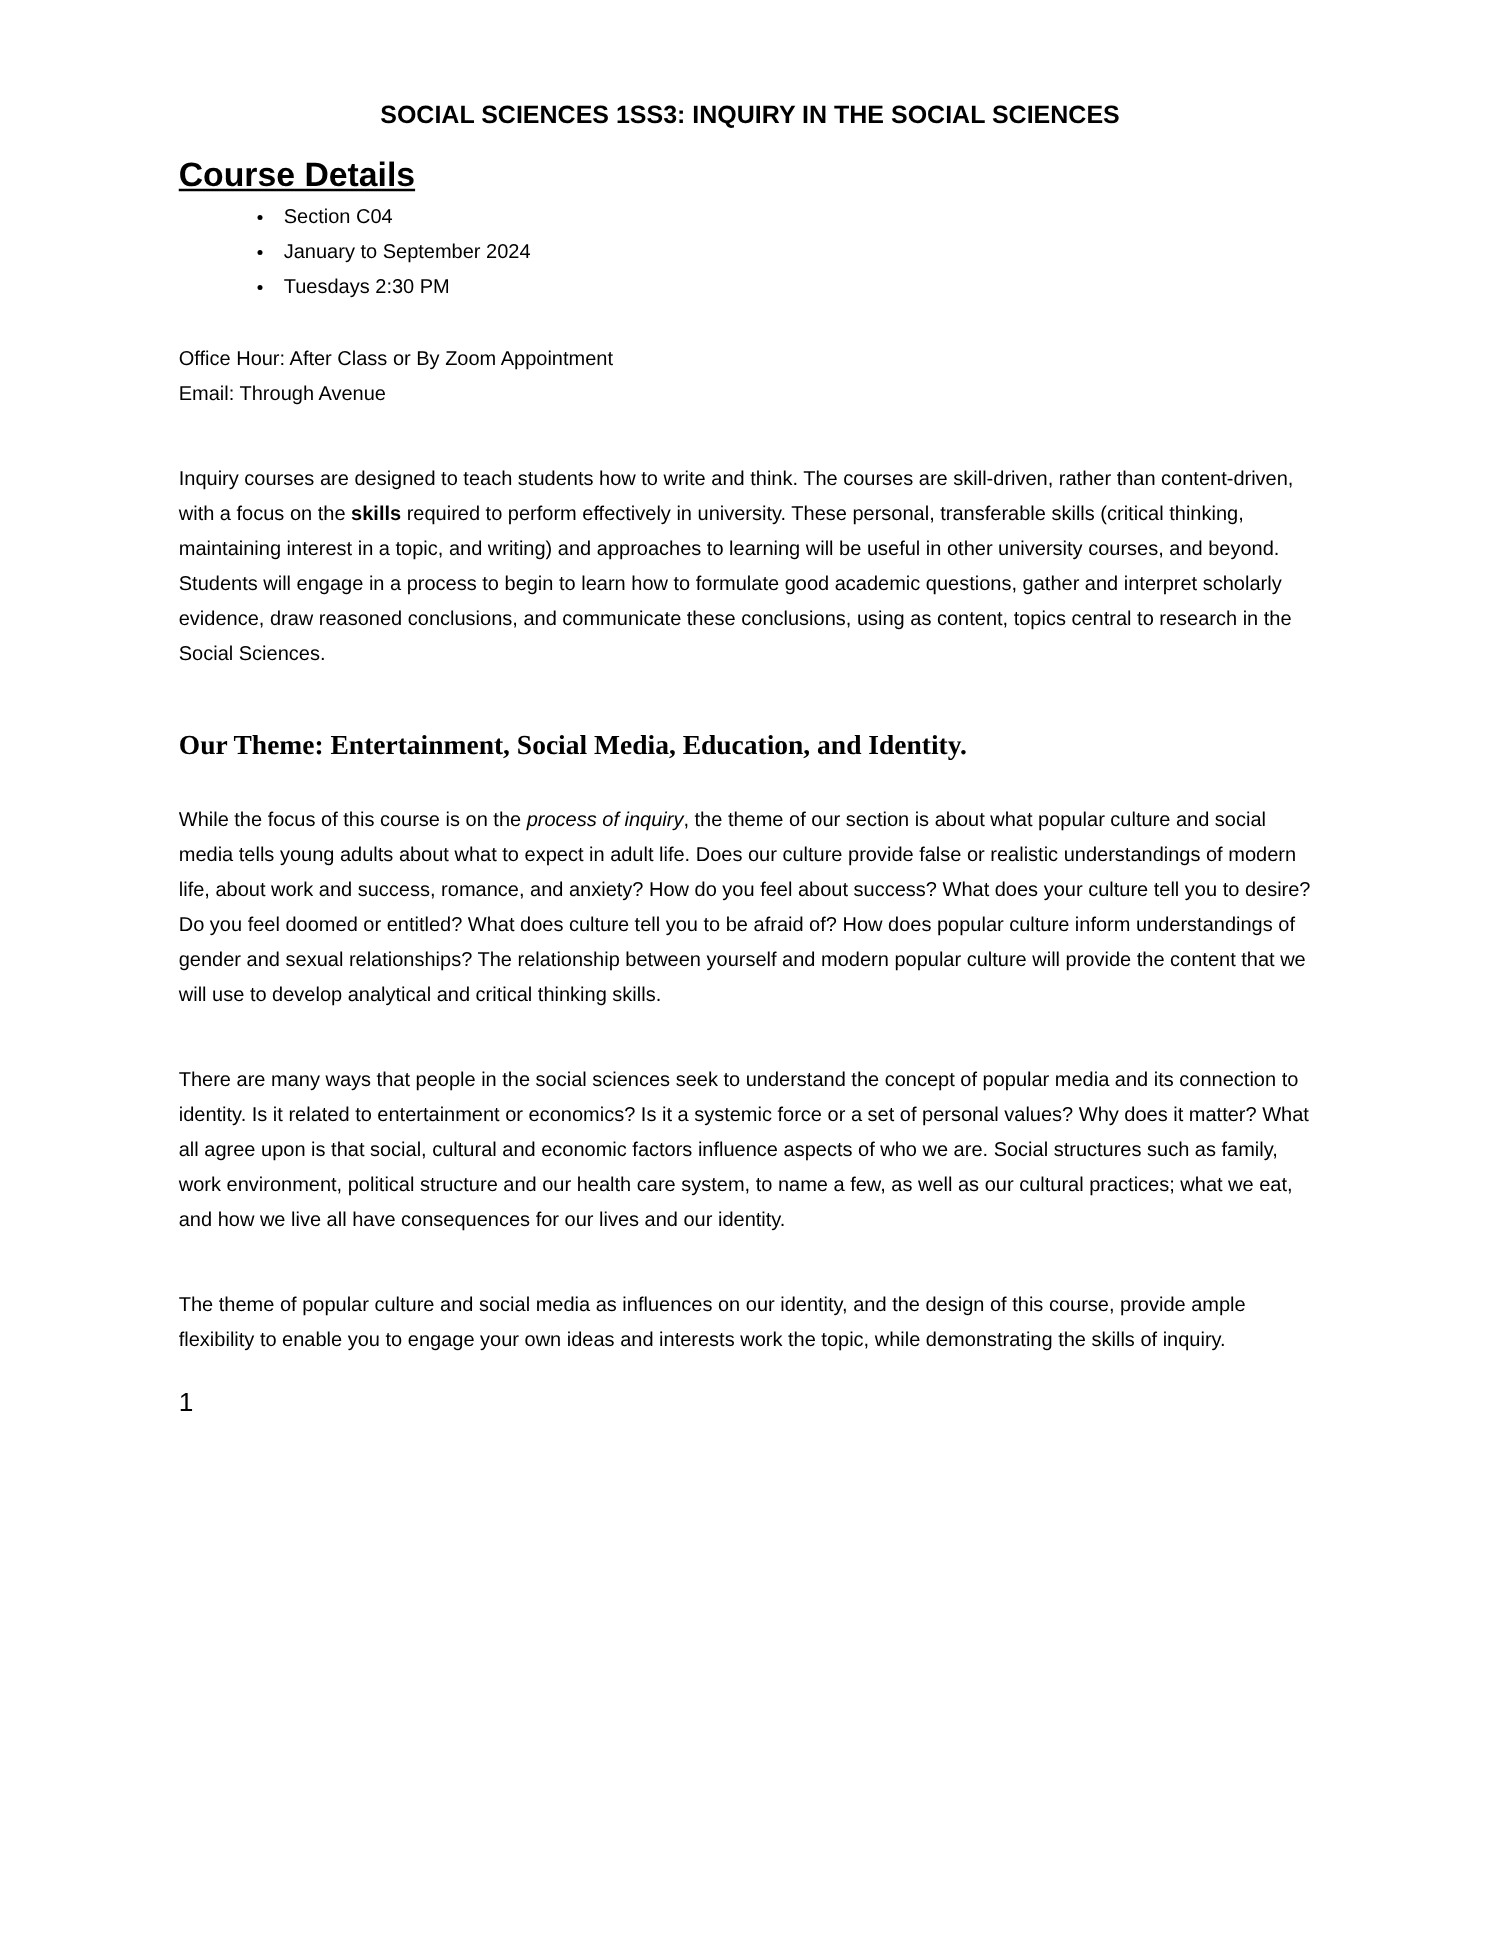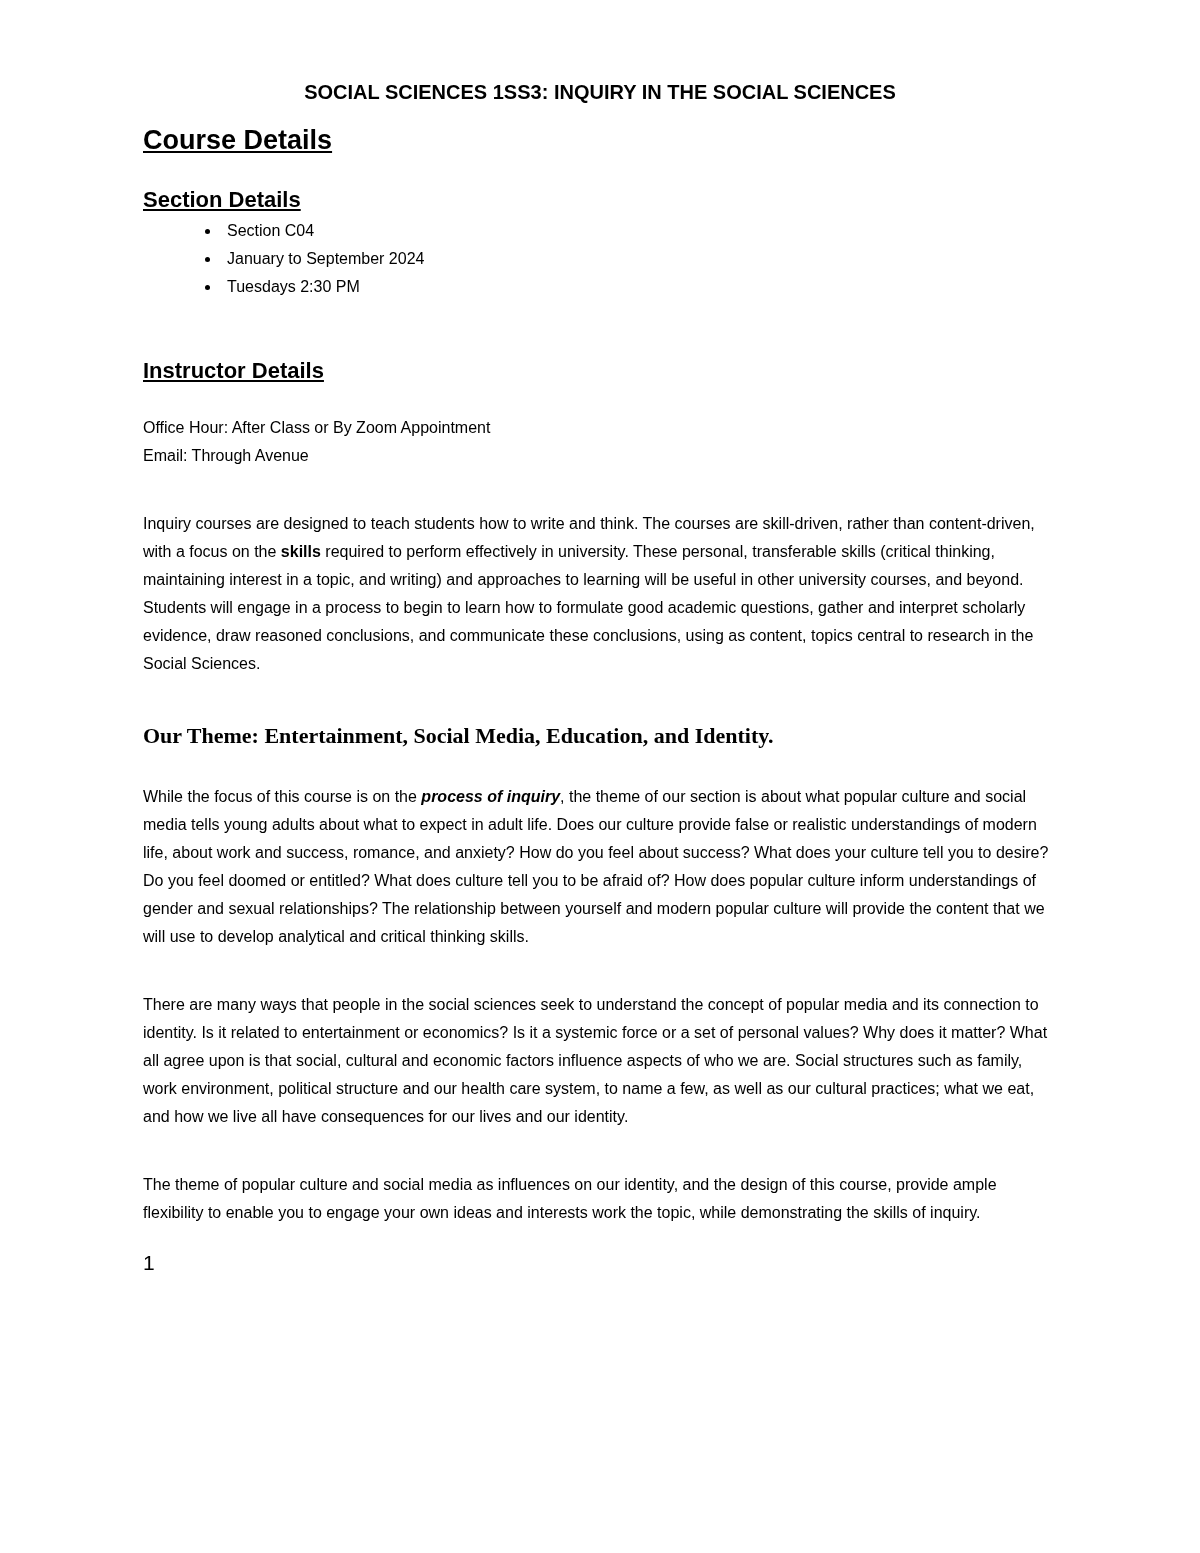--- a/index.html
+++ b/index.html
@@ -72,40 +72,38 @@
   }
   p.body-text.gap-sm {
     margin-top: 34px;
   }
   .page-number {
     font-size: 21px;
     line-height: 28px;
     margin: 22px 0 0 0;
   }
   b { font-weight: bold; }
-  .bi { font-weight: bold; font-style: italic; }
+  .bi { font-weight: normal; font-style: italic; }
 </style>
 </head>
 <body>
 
 <div class="page">
 
   <p class="doc-title">SOCIAL SCIENCES 1SS3: INQUIRY IN THE SOCIAL SCIENCES</p>
 
   <h1 class="h-large">Course Details</h1>
 
-  <h2 class="h-sub">Section Details</h2>
 
   <ul class="bullet-list">
     <li>Section C04</li>
     <li>January to September 2024</li>
     <li>Tuesdays 2:30 PM</li>
   </ul>
 
-  <h2 class="h-sub gap-lg">Instructor Details</h2>
 
   <div class="line-block">
     <div>Office Hour: After Class or By Zoom Appointment</div>
     <div>Email: Through Avenue</div>
   </div>
 
 
   <p class="body-text"><span>Inquiry courses are designed to teach students how to write and think. The courses are skill-driven, rather than content-driven, with a focus on the </span><b>skills</b><span> required to perform effectively in university. These personal, transferable skills (critical thinking, maintaining interest in a topic, and writing) and approaches to learning will be useful in other university courses, and beyond.  Students will engage in a process to begin to learn how to formulate good academic questions, gather and interpret scholarly evidence, draw reasoned conclusions, and communicate these conclusions, using as content, topics central to research in the Social Sciences.</span></p>
 
   <h3 class="h-theme">Our Theme: Entertainment, Social Media, Education, and Identity.</h3>

